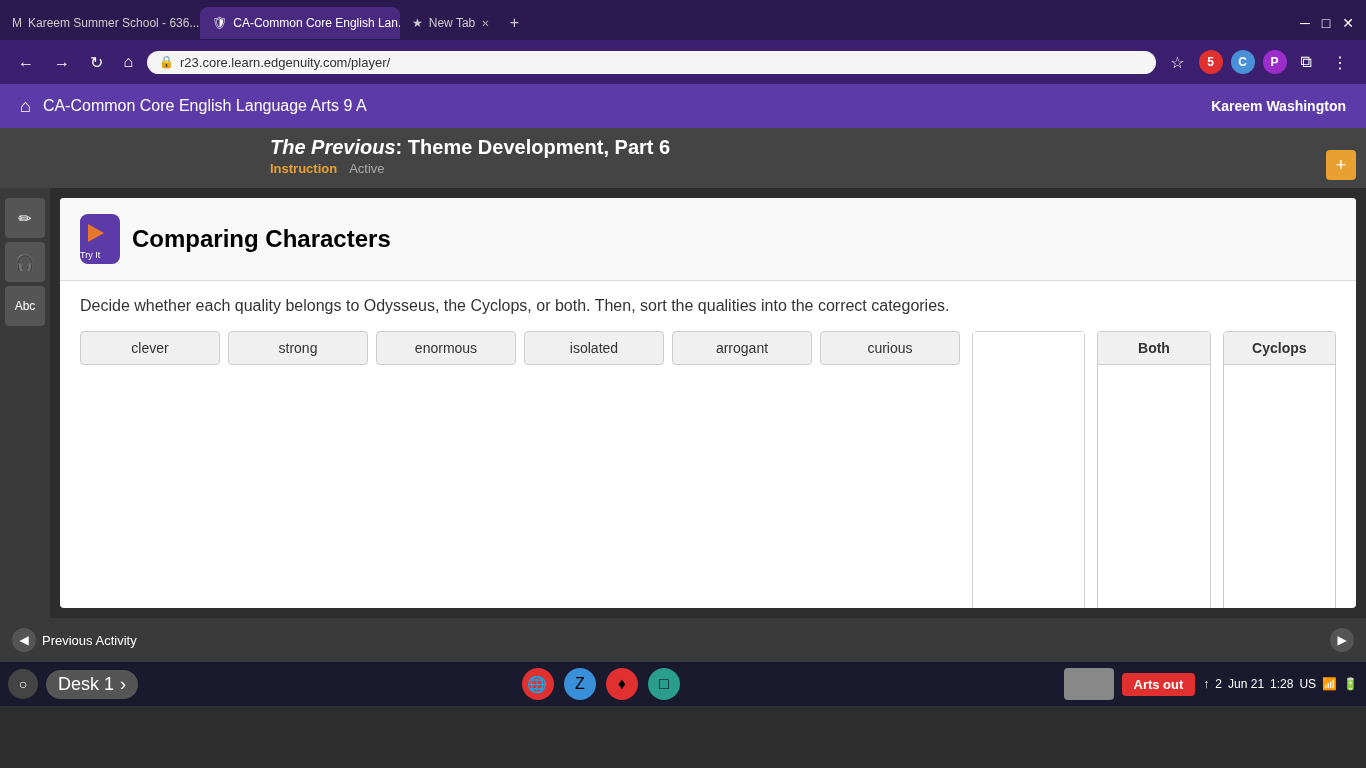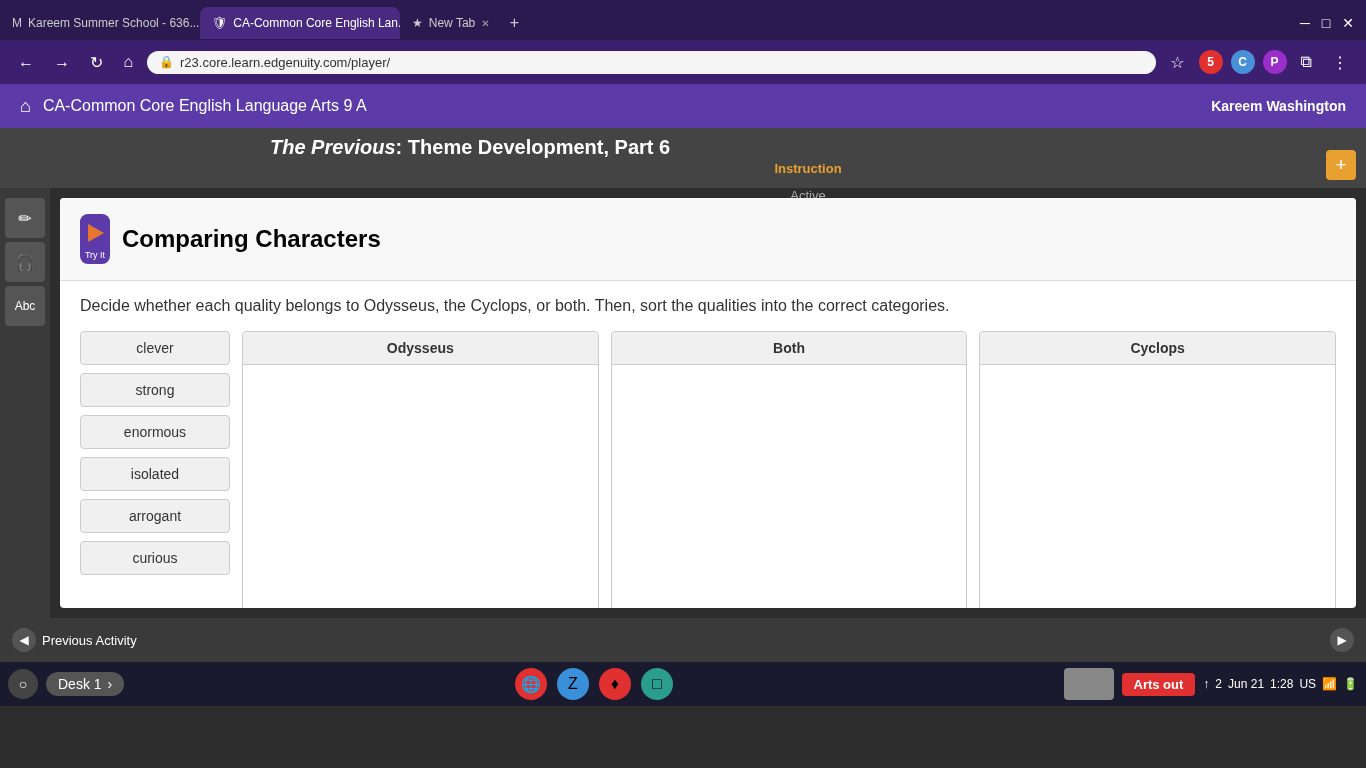--- a/index.html
+++ b/index.html
@@ -26,57 +26,57 @@
     .app-title { font-size: 16px; font-weight: normal; }
     .user-name { font-size: 14px; font-weight: bold; }
 
     
     .sidebar-tools { width: 50px; background: #3a3a3a; display: flex; flex-direction: column; align-items: center; padding-top: 10px; gap: 4px; }
     .tool-btn { width: 40px; height: 40px; background: #555; border-radius: 4px; display: flex; align-items: center; justify-content: center; cursor: pointer; color: white; font-size: 16px; }
 
     
     .content-panel { flex: 1; background: white; margin: 10px; border-radius: 4px; overflow: hidden; }
     .content-header { background: #f8f8f8; border-bottom: 1px solid #ddd; padding: 16px 20px; display: flex; align-items: center; gap: 12px; }
-    .tryit-icon { width: 30px; height: 50px; background: #5c3ba8; border-radius: 8px; display: flex; align-items: center; justify-content: center; flex-direction: column; }
+    .tryit-icon { width: 40px; height: 50px; background: #5c3ba8; border-radius: 8px; display: flex; align-items: flex-start; justify-content: center; flex-direction: column; }
     .tryit-icon svg { width: 30px; height: 30px; }
     .tryit-label { color: white; font-size: 9px; margin-top: 2px; }
     .content-title { color: #000000; font-size: 24px; font-weight: bold; }
     .content-body { padding: 16px 20px; }
     .instruction-text { font-size: 16px; color: #333; margin-bottom: 16px; }
 
     
     .dnd-container { display: flex; gap: 12px; align-items: flex-start; }
-    .words-list { display: flex; flex-direction: column; gap: 8px; min-width: 150px; }
+    .words-list { display: flex; flex-direction: row; gap: 8px; min-width: 150px; }
     .word-card { background: #f0f0f0; border: 1px solid #ccc; border-radius: 4px; padding: 8px 16px; text-align: center; font-size: 14px; color: #333; cursor: grab; min-width: 140px; }
 
     .drop-zones { display: flex; gap: 12px; flex: 1; }
     .drop-zone { flex: 1; border: 1px solid #ccc; border-radius: 4px; min-height: 300px; }
     .drop-zone-header { background: #f0f0f0; border-bottom: 1px solid #ccc; padding: 8px 12px; text-align: center; font-size: 14px; font-weight: bold; color: #333; border-radius: 4px 4px 0 0; }
     .drop-zone-body { min-height: 260px; padding: 8px; background: white; }
 
     
     .add-note-btn { position: fixed; right: 10px; top: 150px; width: 30px; height: 30px; background: #e8a030; border-radius: 4px; display: flex; align-items: center; justify-content: center; color: white; font-size: 18px; cursor: pointer; }
 
     
     .bottom-nav { background: #3a3a3a; height: 44px; display: flex; align-items: center; justify-content: space-between; padding: 0 12px; }
     .prev-btn { display: flex; align-items: center; gap: 6px; color: white; font-size: 13px; cursor: pointer; }
     .nav-arrow { background: #555; border-radius: 50%; width: 24px; height: 24px; display: flex; align-items: center; justify-content: center; color: white; font-size: 12px; }
 
     
     .lesson-bar { background: #444; padding: 8px 20px 0 270px; height: 60px; display: flex; flex-direction: column; justify-content: flex-start; }
     .lesson-title { font-size: 20px; color: white; font-style: italic; font-weight: bold; }
     .lesson-title span.normal { font-style: normal; }
-    .lesson-meta { display: flex; align-items: center; gap: 12px; margin-top: 2px; flex-direction: column; }
+    .lesson-meta { display: flex; align-items: center; gap: 12px; margin-top: 2px; }
     .instruction-tag { color: #e8a030; font-size: 13px; font-weight: bold; cursor: pointer; }
     .active-tag { color: #aaa; font-size: 13px; }
 
     
     .taskbar { background: #1a1a2e; height: 44px; display: flex; align-items: center; padding: 0 8px; gap: 8px; }
     .circle-btn { width: 30px; height: 30px; border-radius: 50%; background: #444; display: flex; align-items: center; justify-content: center; color: white; font-size: 14px; cursor: pointer; }
-    .desk-btn { background: #555; color: white; border-radius: 20px; padding: 4px 12px; font-size: 14px; display: flex; align-items: center; gap: 6px; cursor: pointer; }
+    .desk-btn { background: #555; color: white; border-radius: 20px; padding: 4px 12px; font-size: 18px; display: flex; align-items: center; gap: 6px; cursor: pointer; }
     .taskbar-icons { display: flex; gap: 10px; align-items: center; flex: 1; justify-content: center; }
     .taskbar-icon { width: 32px; height: 32px; border-radius: 50%; display: flex; align-items: center; justify-content: center; font-size: 16px; cursor: pointer; }
     .taskbar-right { display: flex; align-items: center; gap: 8px; margin-left: auto; }
     .sign-out-btn { background: #e03030; color: white; border-radius: 4px; padding: 4px 12px; font-size: 13px; cursor: pointer; font-weight: bold; }
     .taskbar-status { display: flex; align-items: center; gap: 6px; color: white; font-size: 12px; }
     .thumbnail { background: #888; width: 50px; height: 32px; border-radius: 4px; }
   </style>
 </head>
 <body>
 
@@ -171,21 +171,20 @@
           <div class="word-card">clever</div>
           <div class="word-card">strong</div>
           <div class="word-card">enormous</div>
           <div class="word-card">isolated</div>
           <div class="word-card">arrogant</div>
           <div class="word-card">curious</div>
         </div>
 
         <div class="drop-zones">
           <div class="drop-zone">
-            <div class="drop-zone-header">Odysseus</div>
             <div class="drop-zone-body"></div>
           </div>
           <div class="drop-zone">
             <div class="drop-zone-header">Both</div>
             <div class="drop-zone-body"></div>
           </div>
           <div class="drop-zone">
             <div class="drop-zone-header">Cyclops</div>
             <div class="drop-zone-body"></div>
           </div>

